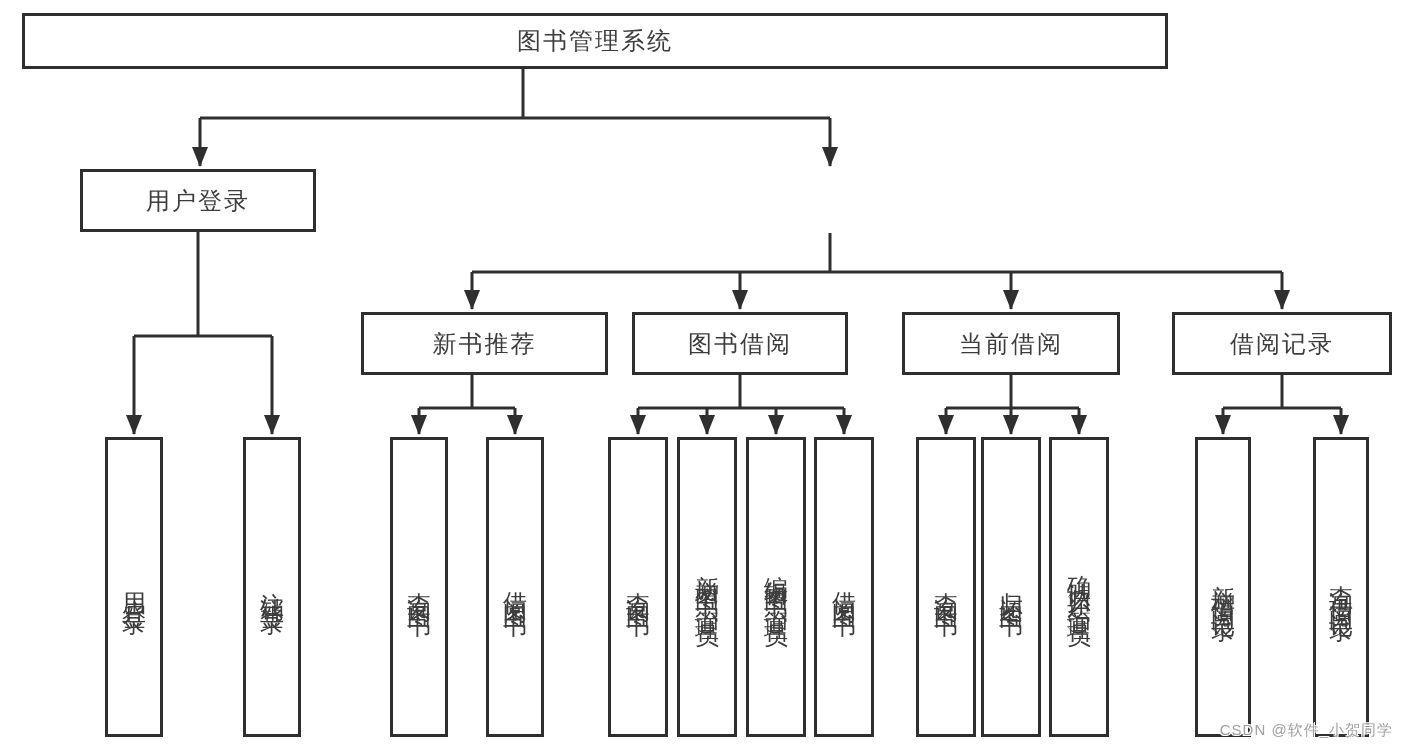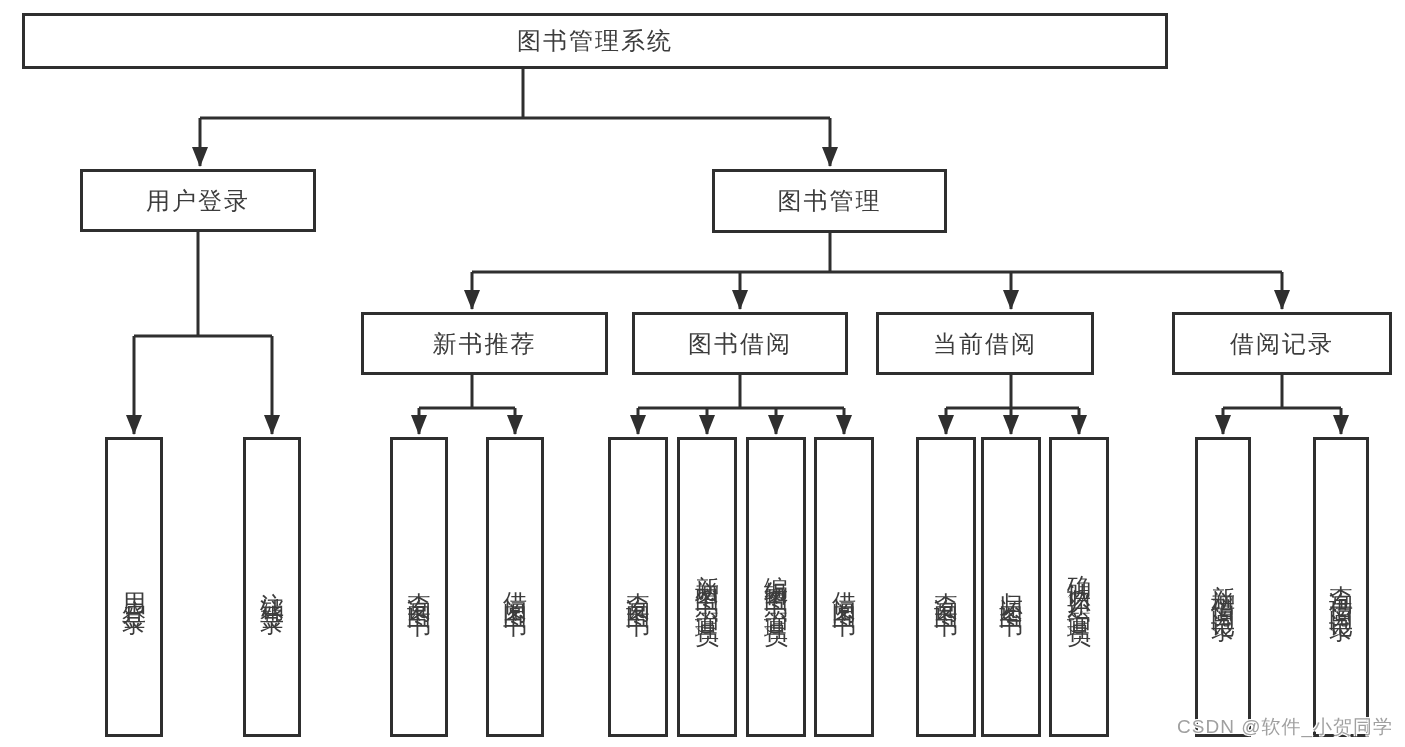--- a/index.html
+++ b/index.html
@@ -45,21 +45,21 @@
   }
   .node.v .vtext {
     writing-mode: vertical-rl;
     text-orientation: mixed;
     letter-spacing: 7px;
   }
   .watermark {
     position: absolute;
     right: 12px;
     bottom: 7px;
-    font-size: 19px;
+    font-size: 15px;
     letter-spacing: 1px;
     color: #a0a0a0;
     text-shadow: 1px 1px 0 #ffffff, -1px -1px 0 #ffffff, 1px -1px 0 #ffffff, -1px 1px 0 #ffffff;
     white-space: nowrap;
   }
 </style>
 </head>
 <body>
 
 <div class="canvas">
@@ -110,25 +110,24 @@
       <path d="M1282 375 V408"></path>
       <path d="M1223 408 H1341"></path>
       <path d="M1223 408 V434" marker-end="url(#arrow)"></path>
       <path d="M1341 408 V434" marker-end="url(#arrow)"></path>
     </g>
   </svg>
 
   <div class="node h" style="left:22px; top:13px; width:1146px; height:56px;">图书管理系统</div>
 
   <div class="node h" style="left:80px; top:169px; width:236px; height:63px;">用户登录</div>
-  <div class="node h" style="left:712px; top:169px; width:235px; height:64px;">图书管理</div>
 
   <div class="node h" style="left:361px; top:312px; width:247px; height:63px;">新书推荐</div>
   <div class="node h" style="left:632px; top:312px; width:216px; height:63px;">图书借阅</div>
-  <div class="node h" style="left:876px; top:312px; width:218px; height:63px;">当前借阅</div>
+  <div class="node h" style="left:902px; top:312px; width:218px; height:63px;">当前借阅</div>
   <div class="node h" style="left:1172px; top:312px; width:220px; height:63px;">借阅记录</div>
 
   <div class="node v" style="left:105px; top:437px; width:58px; height:300px;">
     <span class="vtext">用户登录</span>
   </div>
   <div class="node v" style="left:243px; top:437px; width:58px; height:300px;">
     <span class="vtext">注销登录</span>
   </div>
 
   <div class="node v" style="left:390px; top:437px; width:58px; height:300px;">

